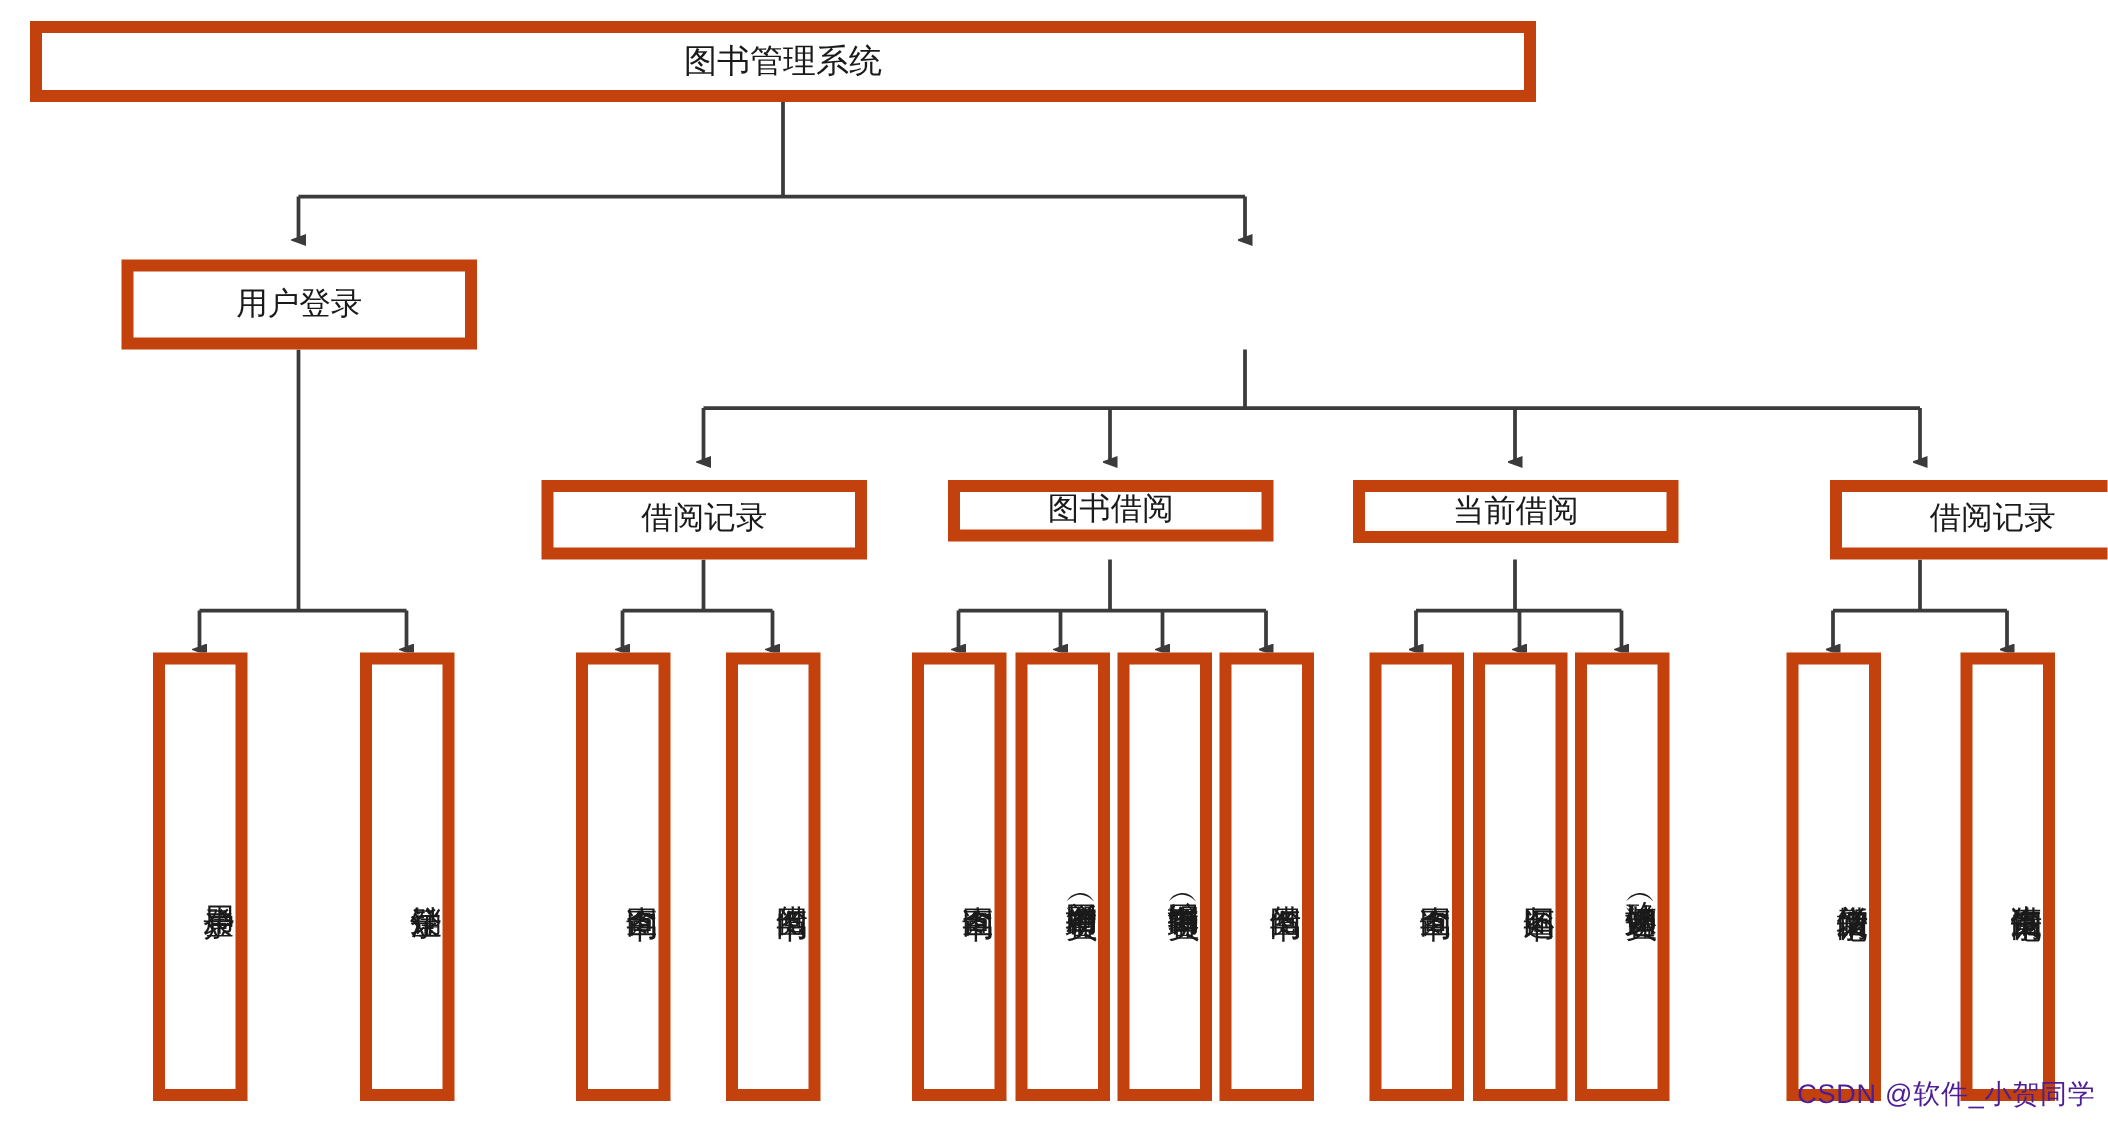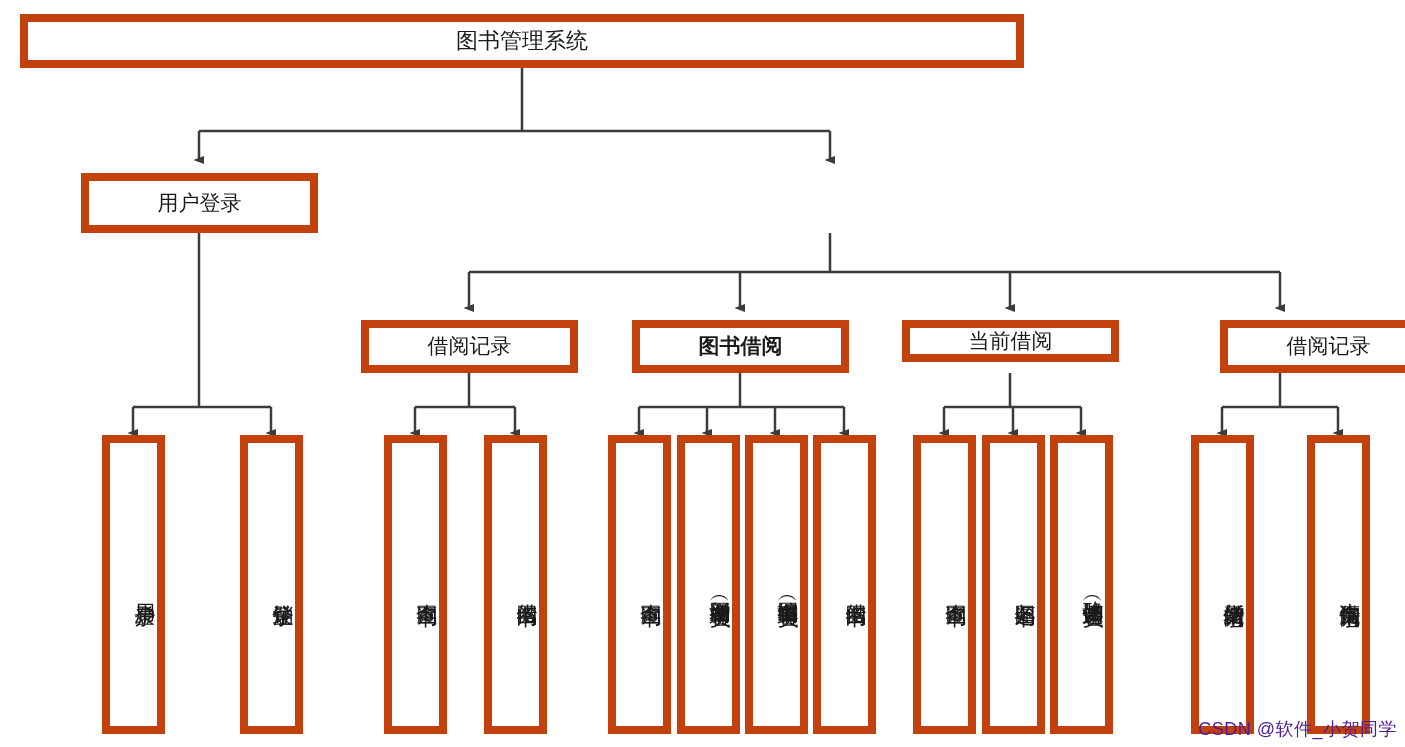--- a/index.html
+++ b/index.html
@@ -124,21 +124,21 @@
       <path d="M1222,407 L1222,433" marker-end="url(#arrow)"></path>
       <path d="M1338,407 L1338,433" marker-end="url(#arrow)"></path>
     </g>
   </svg>
 
   <div class="node root" style="left:20px; top:14px; width:1004px; height:54px;">图书管理系统</div>
 
   <div class="node level2" style="left:81px; top:173px; width:237px; height:60px;">用户登录</div>
 
   <div class="node level3" style="left:361px; top:320px; width:217px; height:53px;">借阅记录</div>
-  <div class="node level3" style="left:632px; top:320px; width:217px; height:53px;font-weight:bold;">图书借阅</div>
+  <div class="node level3" style="left:632px; top:320px; width:217px; height:41px;">图书借阅</div>
   <div class="node level3" style="left:902px; top:320px; width:217px; height:42px;">当前借阅</div>
   <div class="node level3" style="left:1220px; top:320px; width:217px; height:53px;">借阅记录</div>
 
   <div class="node leaf" style="left:102px; top:435px; width:63px; height:299px;">
     <span class="vtext">用户登录</span>
   </div>
   <div class="node leaf" style="left:240px; top:435px; width:63px; height:299px;">
     <span class="vtext">注销登录</span>
   </div>
 

